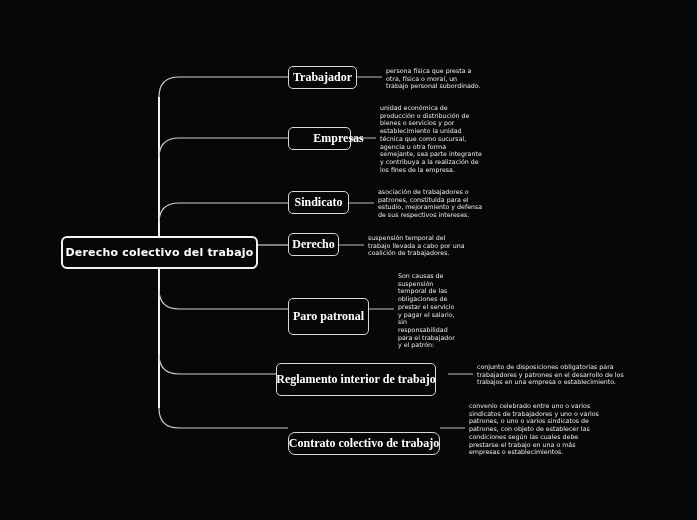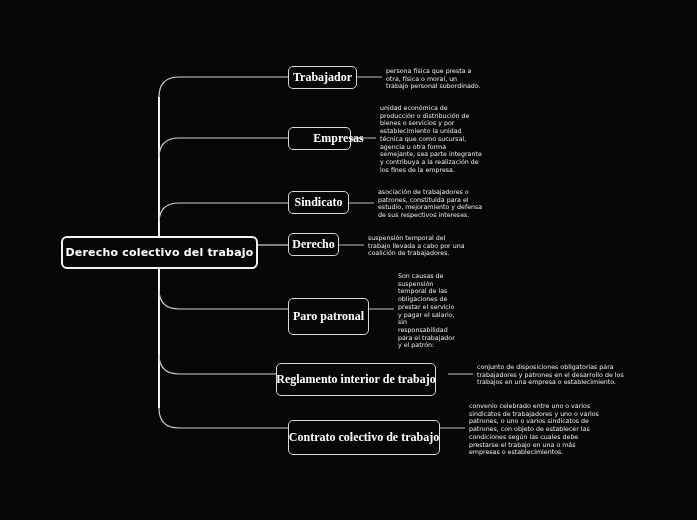--- a/index.html
+++ b/index.html
@@ -144,21 +144,21 @@
 para el trabajador
 y el patrón:</div>
 
   <div class="node branch" style="left:276px; top:363px; width:160px; height:33px;">
     <span>Reglamento interior de trabajo</span>
   </div>
   <div class="note" style="left:477px; top:363px; width:160px;">conjunto de disposiciones obligatorias para
 trabajadores y patrones en el desarrollo de los
 trabajos en una empresa o establecimiento.</div>
 
-  <div class="node branch" style="left:288px; top:420px; width:152px; height:35px;">
+  <div class="node branch" style="left:288px; top:432px; width:152px; height:23px;border-radius:7px;">
     <span>Contrato colectivo de trabajo</span>
   </div>
   <div class="note" style="left:469px; top:402px; width:145px;">convenio celebrado entre uno o varios
 sindicatos de trabajadores y uno o varios
 patrones, o uno o varios sindicatos de
 patrones, con objeto de establecer las
 condiciones según las cuales debe
 prestarse el trabajo en una o más
 empresas o establecimientos.</div>
 

